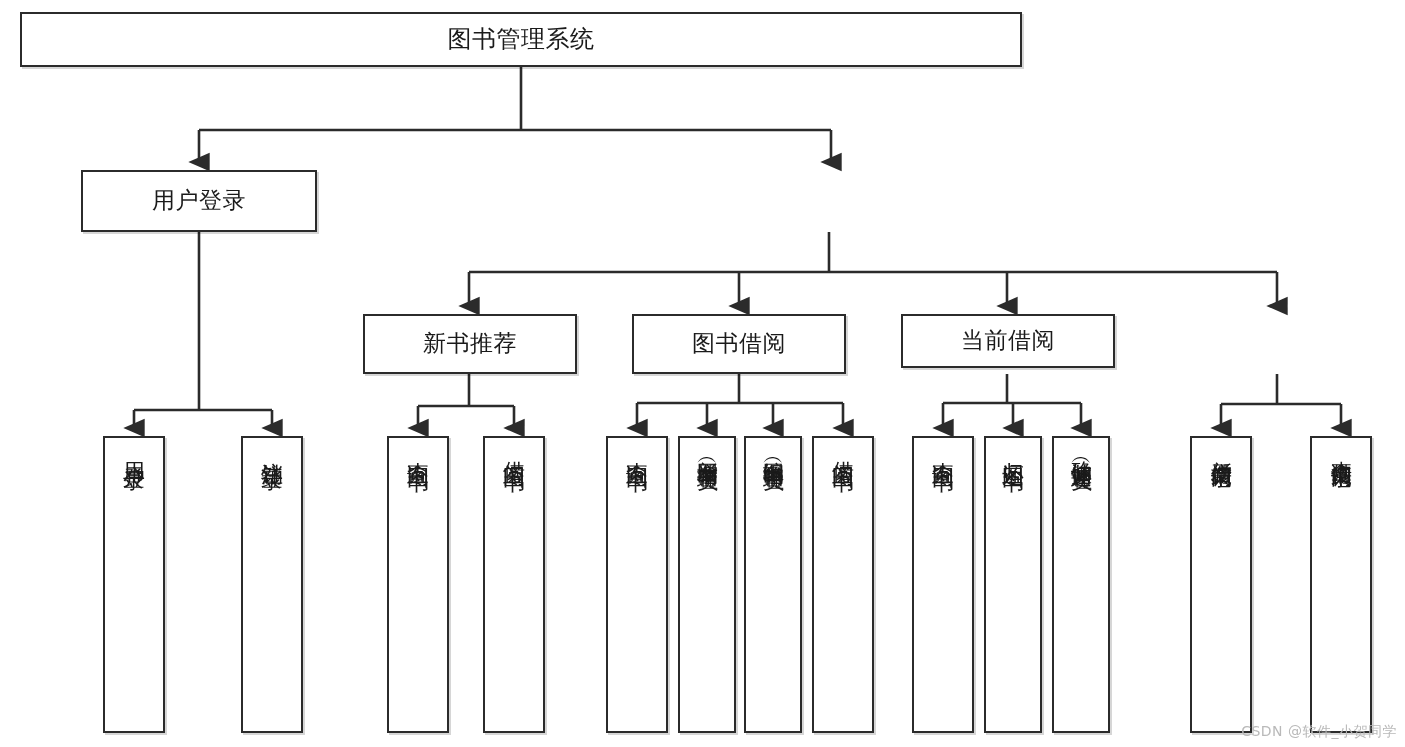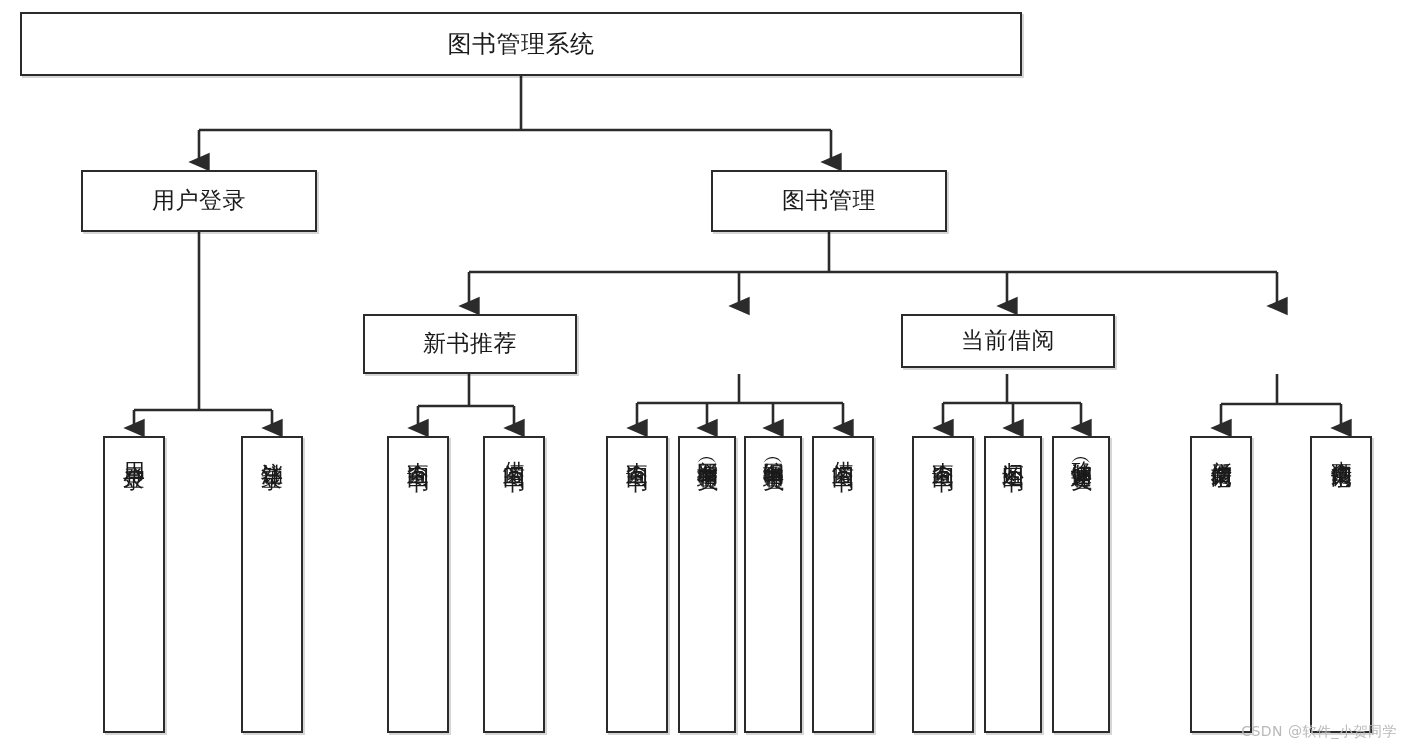--- a/index.html
+++ b/index.html
@@ -126,34 +126,34 @@
       <path d="M1013,403 L1013,428" marker-end="url(#arrowhead)"></path>
       <path d="M1081,403 L1081,428" marker-end="url(#arrowhead)"></path>
 
       <path d="M1277,374 L1277,404"></path>
       <path d="M1221,404 L1341,404"></path>
       <path d="M1221,404 L1221,428" marker-end="url(#arrowhead)"></path>
       <path d="M1341,404 L1341,428" marker-end="url(#arrowhead)"></path>
     </g>
   </svg>
 
-  <div class="node horiz root" style="left:20px; top:12px; width:1002px; height:64px;">
+  <div class="node horiz root" style="left:20px; top:12px; width:1002px; height:55px;">
     <span class="label">图书管理系统</span>
   </div>
 
   <div class="node horiz" style="left:81px; top:170px; width:236px; height:62px;">
     <span class="label">用户登录</span>
   </div>
-  <div class="node horiz" style="left:711px; top:170px; width:236px; height:62px;">
-    <span class="label">图书管理</span>
-  </div>
 
   <div class="node horiz" style="left:363px; top:314px; width:214px; height:60px;">
     <span class="label">新书推荐</span>
   </div>
+  <div class="node horiz" style="left:632px; top:314px; width:214px; height:60px;">
+    <span class="label">图书借阅</span>
+  </div>
   <div class="node horiz" style="left:901px; top:314px; width:214px; height:54px;">
     <span class="label">当前借阅</span>
   </div>
 
   <div class="node vert" style="left:103px; top:436px; width:62px; height:297px;">
     <span class="label">用户登录</span>
   </div>
   <div class="node vert" style="left:241px; top:436px; width:62px; height:297px;">
     <span class="label">注销登录</span>
   </div>

